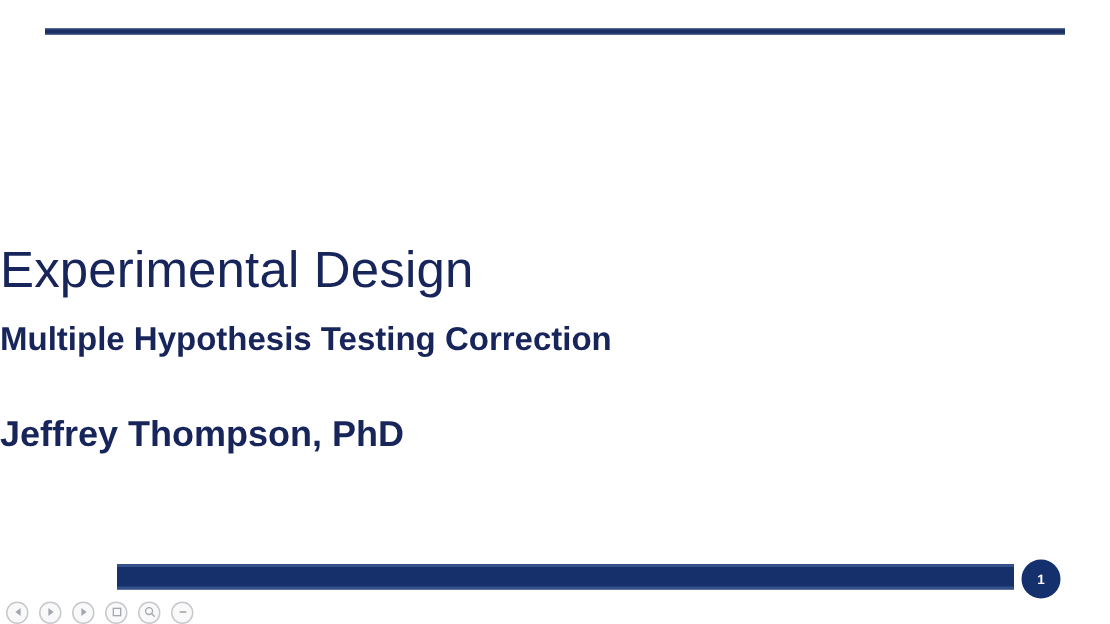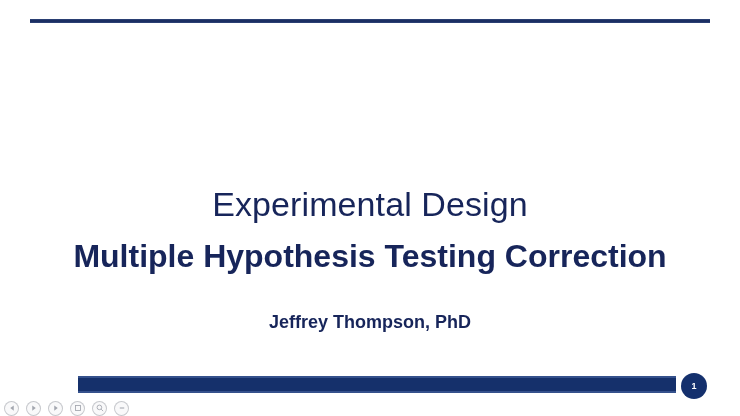--- a/index.html
+++ b/index.html
@@ -31,44 +31,43 @@
     border-bottom: 1px solid #2a3f73;
     box-sizing: border-box;
   }
 
   
   .text-block {
     position: absolute;
     left: 0;
     top: 160px;
     width: 740px;
-    text-align: center;
-    margin-top: 24px;
+    text-align: left;
   }
   .slide-title {
     font-size: 34px;
     font-weight: 300;
     color: #17255a;
     letter-spacing: 0.1px;
     line-height: 1.18;
     margin: 0;
     padding: 0;
     font-family: "Liberation Sans", sans-serif;
   }
   .slide-subtitle {
-    font-size: 32px;
+    font-size: 22px;
     font-weight: 700;
     color: #17255a;
     line-height: 1.2;
     margin: 13px 0 0 0;
     padding: 0;
     font-family: "Liberation Sans", sans-serif;
   }
   .slide-author {
-    font-size: 18px;
+    font-size: 24px;
     font-weight: 700;
     color: #17255a;
     line-height: 1.2;
     margin: 36px 0 0 0;
     padding: 0;
     font-family: "Liberation Sans", sans-serif;
   }
 
   
   .bottom-bar {

